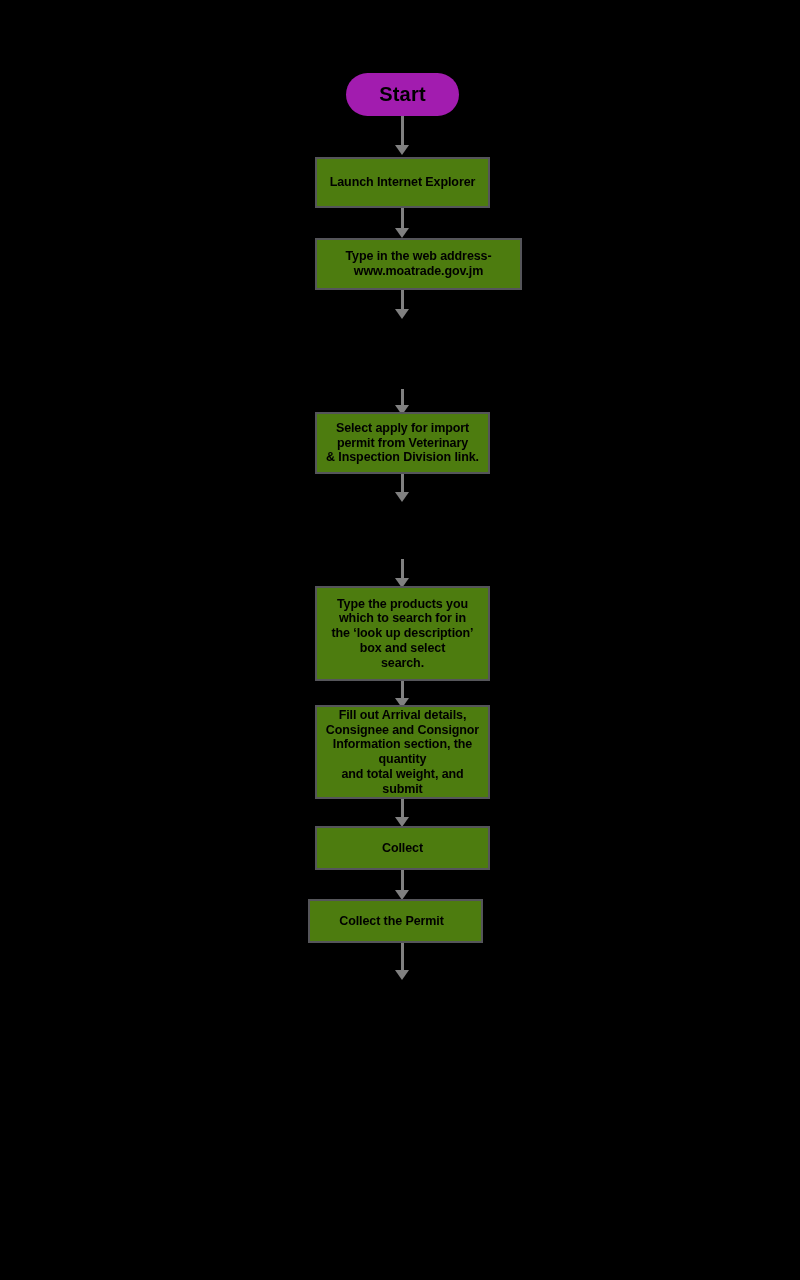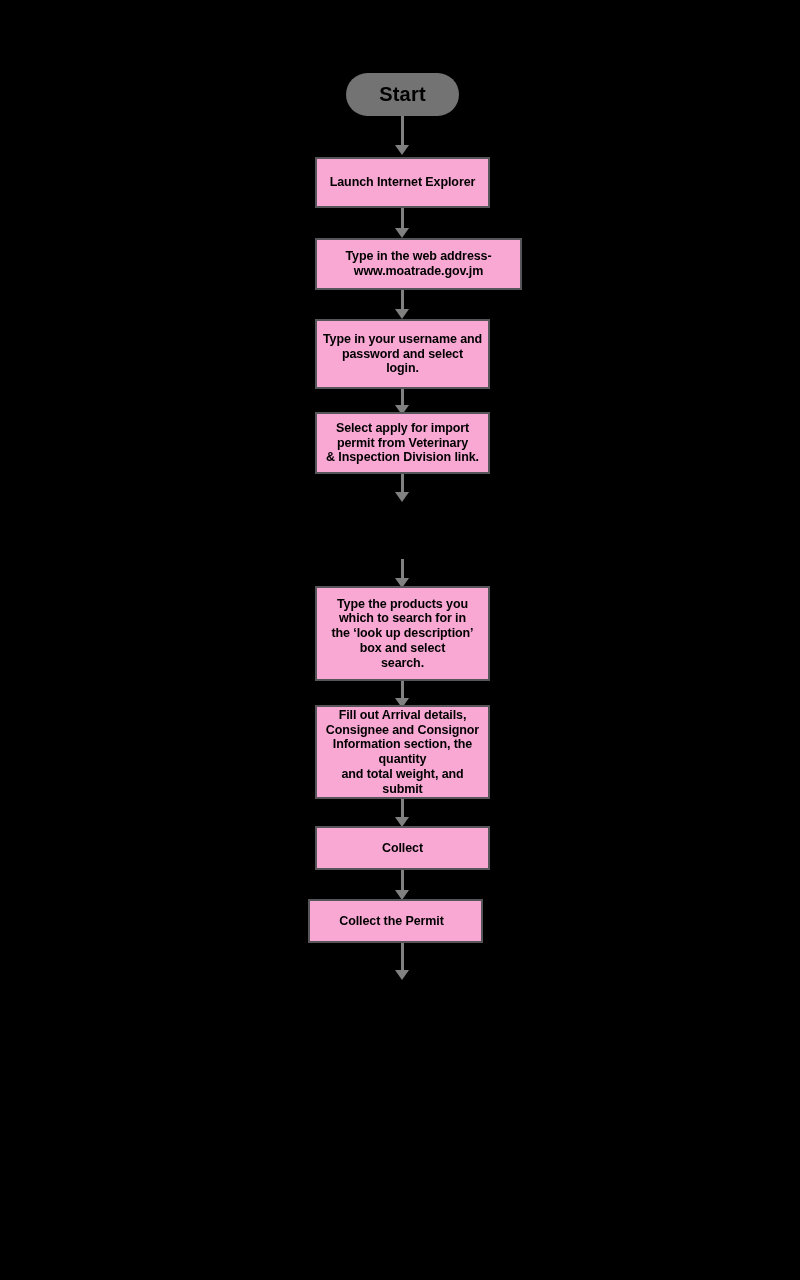--- a/index.html
+++ b/index.html
@@ -30,28 +30,28 @@
     align-items: center;
     justify-content: center;
     text-align: center;
     color: #000000;
     font-weight: bold;
     line-height: 1.18;
     white-space: pre-line;
   }
 
   .node.process {
-    background: #f9a8d4;
+    background: #4d7c0f;
     border: 2px solid #55555a;
     font-size: 12.5px;
     letter-spacing: -0.1px;
   }
 
   .node.terminator {
-    background: #737373;
+    background: #a21caf;
     border-radius: 999px;
     font-size: 20px;
     letter-spacing: 0.2px;
   }
 
   
   .connector {
     position: absolute;
     width: 3px;
     background: #808080;
@@ -85,25 +85,20 @@
   <div class="arrowhead" style="left:395px; top:228px;"></div>
 
   <div class="node process" style="left:315px; top:238px; width:207px; height:52px;">
     <span>Type in the web address-
 www.moatrade.gov.jm</span>
   </div>
 
   <div class="connector" style="left:401px; top:290px; height:22px;"></div>
   <div class="arrowhead" style="left:395px; top:309px;"></div>
 
-  <div class="node process" style="left:315px; top:319px; width:175px; height:70px;">
-    <span>Type in your username and
-password and select
-login.</span>
-  </div>
 
   <div class="connector" style="left:401px; top:389px; height:20px;"></div>
   <div class="arrowhead" style="left:395px; top:405px;"></div>
 
   <div class="node process" style="left:315px; top:412px; width:175px; height:62px;">
     <span>Select apply for import
 permit from Veterinary
 &amp; Inspection Division link.</span>
   </div>
 

